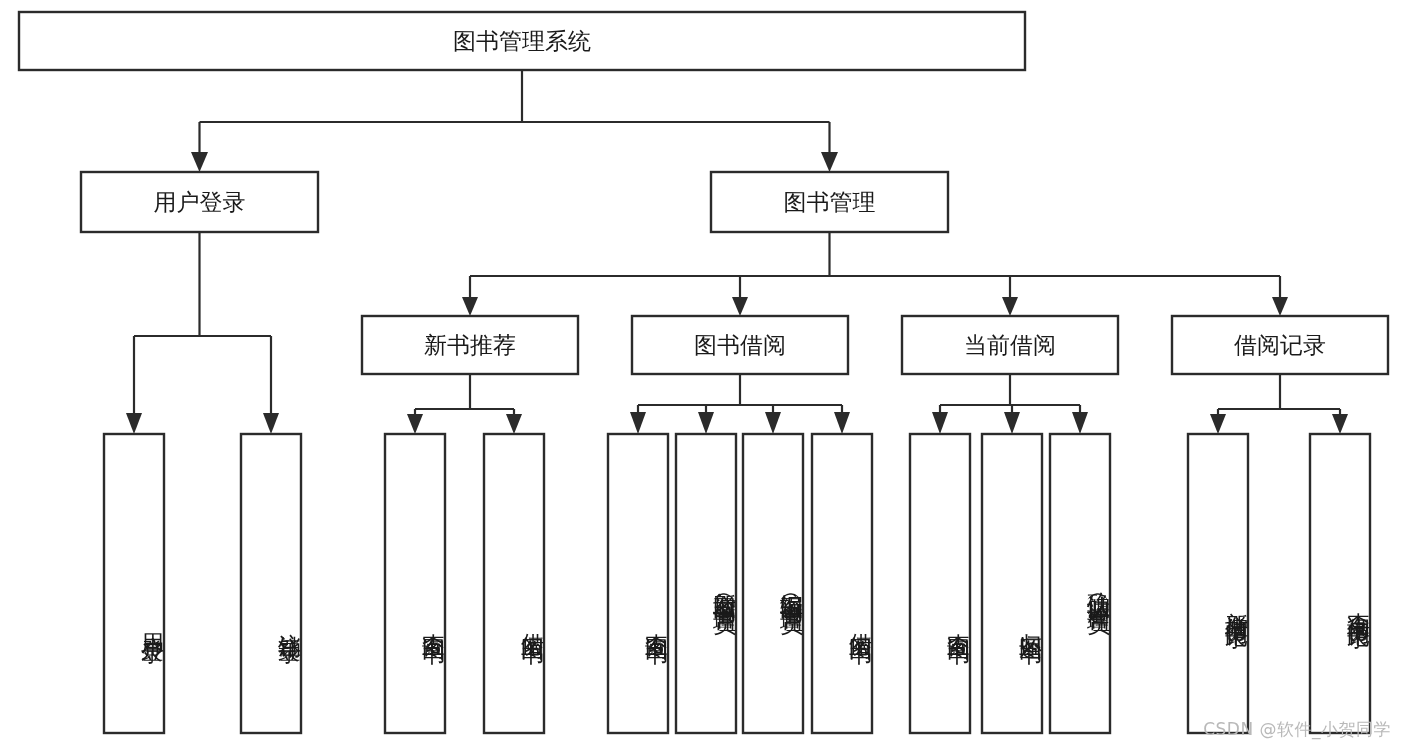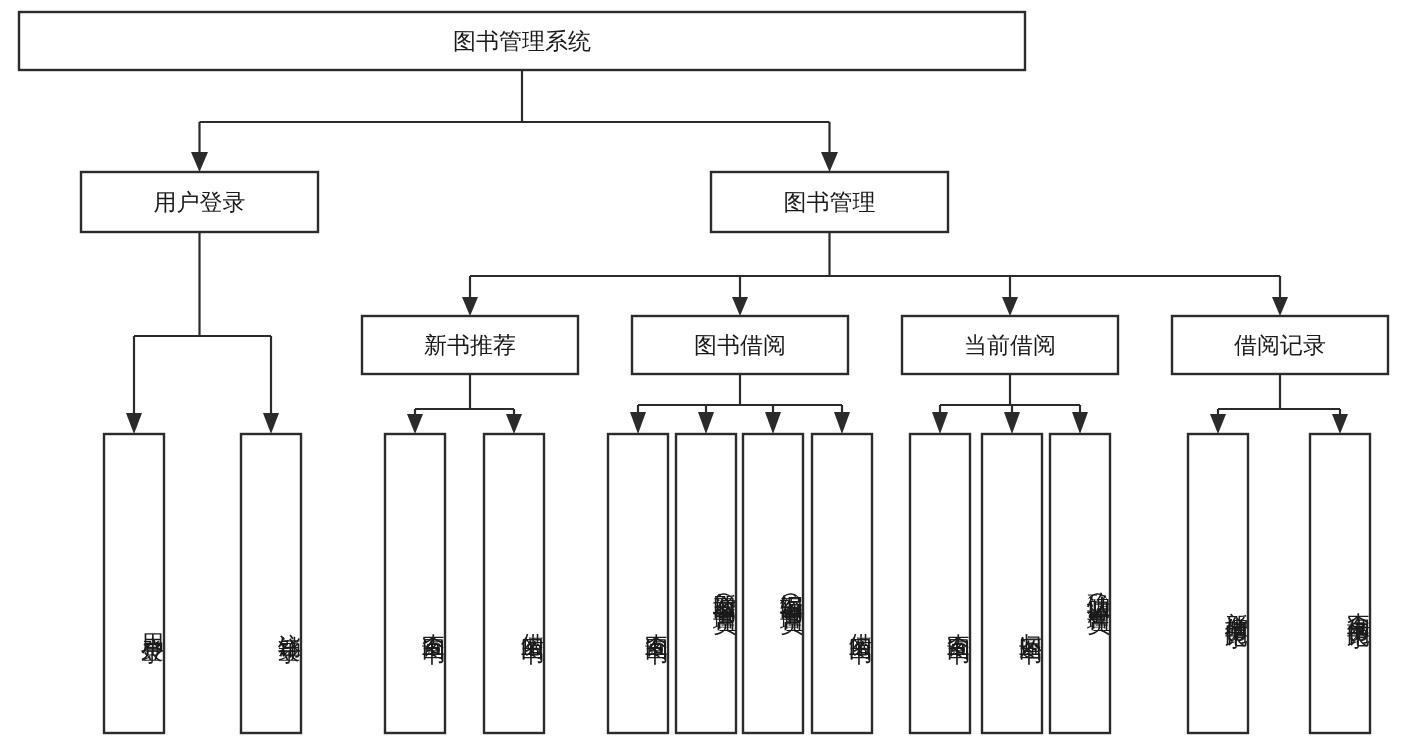--- a/index.html
+++ b/index.html
@@ -217,14 +217,15 @@
   <div class="leaf-label" style="left:608px; top:513px;  width:60px; height:215px;">查询图书</div>
   <div class="leaf-label" style="left:676px; top:445px;  width:60px; height:285px;">新增图书（管理员）</div>
   <div class="leaf-label" style="left:743px; top:445px;  width:60px; height:285px;">编辑图书（管理员）</div>
   <div class="leaf-label" style="left:812px; top:513px;  width:60px; height:215px;">借阅图书</div>
   <div class="leaf-label" style="left:910px; top:513px;  width:60px; height:215px;">查询图书</div>
   <div class="leaf-label" style="left:982px; top:513px;  width:60px; height:215px;">归还图书</div>
   <div class="leaf-label" style="left:1050px; top:445px; width:60px; height:285px;">确认归还（管理员）</div>
   <div class="leaf-label" style="left:1188px; top:478px; width:60px; height:250px;">新增借阅记录</div>
   <div class="leaf-label" style="left:1310px; top:478px; width:60px; height:250px;">查询借阅记录</div>
 
+  <div class="watermark">CSDN @软件_小贺同学</div>
 
 </div>
 
 </body></html>

